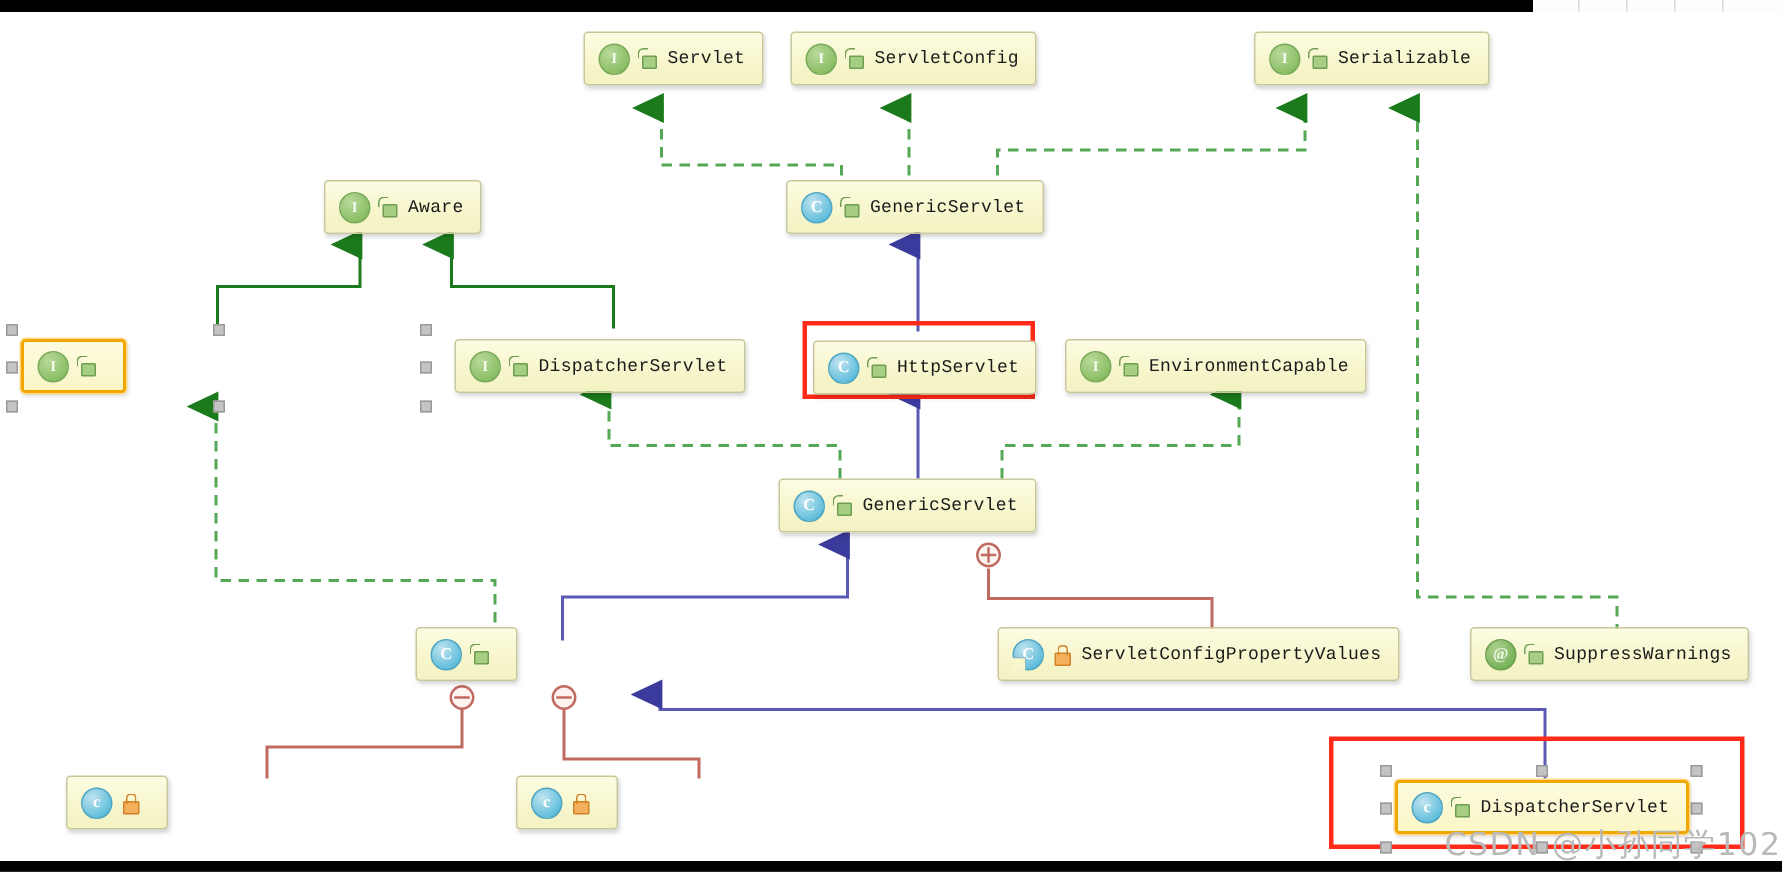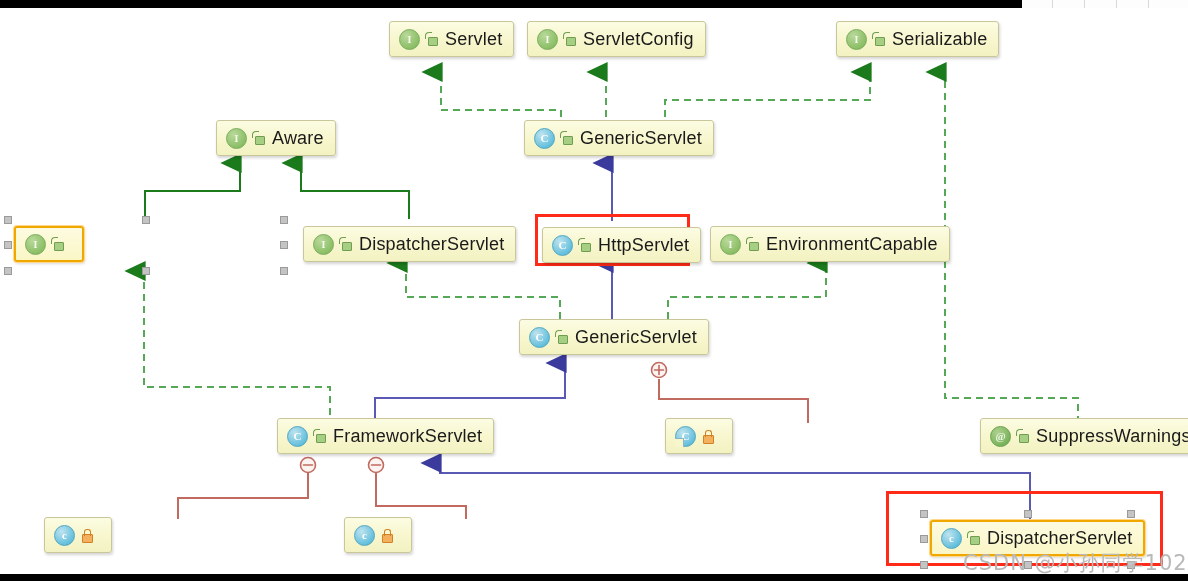--- a/index.html
+++ b/index.html
@@ -12,21 +12,21 @@
   #botbar{position:absolute;left:0;top:574px;width:1188px;height:7px;background:#000;}
 
   svg.edges{position:absolute;left:0;top:0;width:1188px;height:566px;pointer-events:none;}
 
   .node{position:absolute;display:flex;align-items:center;box-sizing:border-box;
     background:linear-gradient(180deg,#fcfce3 0%,#f7f6cd 55%,#f3f2c2 100%);
     border:1px solid #c9c79a;border-radius:3px;height:36px;padding:0 11px 0 9px;
     box-shadow:1px 2px 3px rgba(0,0,0,.17);white-space:nowrap;}
   .node.sel{border:2px solid #f0a800;background:linear-gradient(180deg,#fdfbe0 0%,#faf6c6 100%);
     box-shadow:0 0 0 1px #ffd88a,1px 2px 3px rgba(0,0,0,.15);}
-  .node .label{font-size:18px;color:#1a1a1a;letter-spacing:.2px;font-family:Liberation Sans, sans-serif;}
+  .node .label{font-size:12px;color:#1a1a1a;letter-spacing:.2px;font-family:Liberation Mono, monospace;}
 
   .tico{width:19px;height:19px;border-radius:50%;margin-right:5px;flex:0 0 auto;position:relative;
     display:flex;align-items:center;justify-content:center;font-size:11px;font-weight:bold;color:#fff;
     font-family:"Liberation Serif",serif;}
   .tico.iface{background:radial-gradient(circle at 35% 30%,#b9d99b,#8cbf66 70%,#76ac52);
     border:1px solid #79ab5b;color:#f4fbee;font-size:10px;}
   .tico.cls{background:radial-gradient(circle at 35% 30%,#bfe3ef,#65c0dd 70%,#3fa9c9);
     border:1px solid #4fa6c2;color:#ffffff;font-size:11px;}
   .tico.anno{background:radial-gradient(circle at 35% 30%,#aed18f,#7bb45c 70%,#5d9a43);
     border:1px solid #6ba04d;color:#eef7e6;font-size:11px;}
@@ -187,26 +187,26 @@
 
     <div class="node" style="left:519px;top:311px;">
       <span class="tico cls">C</span>
       <span class="vico pub"></span>
       <span class="label">GenericServlet</span>
     </div>
 
     <div class="node" style="left:277px;top:410px;">
       <span class="tico cls">C</span>
       <span class="vico pub"></span>
-      <span class="label">FrameworkServlet</span>
     </div>
 
     <div class="node" style="left:665px;top:410px;">
       <span class="tico cls inner">C</span>
       <span class="vico priv"></span>
+      <span class="label">ServletConfigPropertyValues</span>
     </div>
 
     <div class="node" style="left:980px;top:410px;">
       <span class="tico anno">@</span>
       <span class="vico pub"></span>
       <span class="label">SuppressWarnings</span>
     </div>
 
     <div class="node" style="left:44px;top:509px;">
       <span class="tico cls">c</span>

